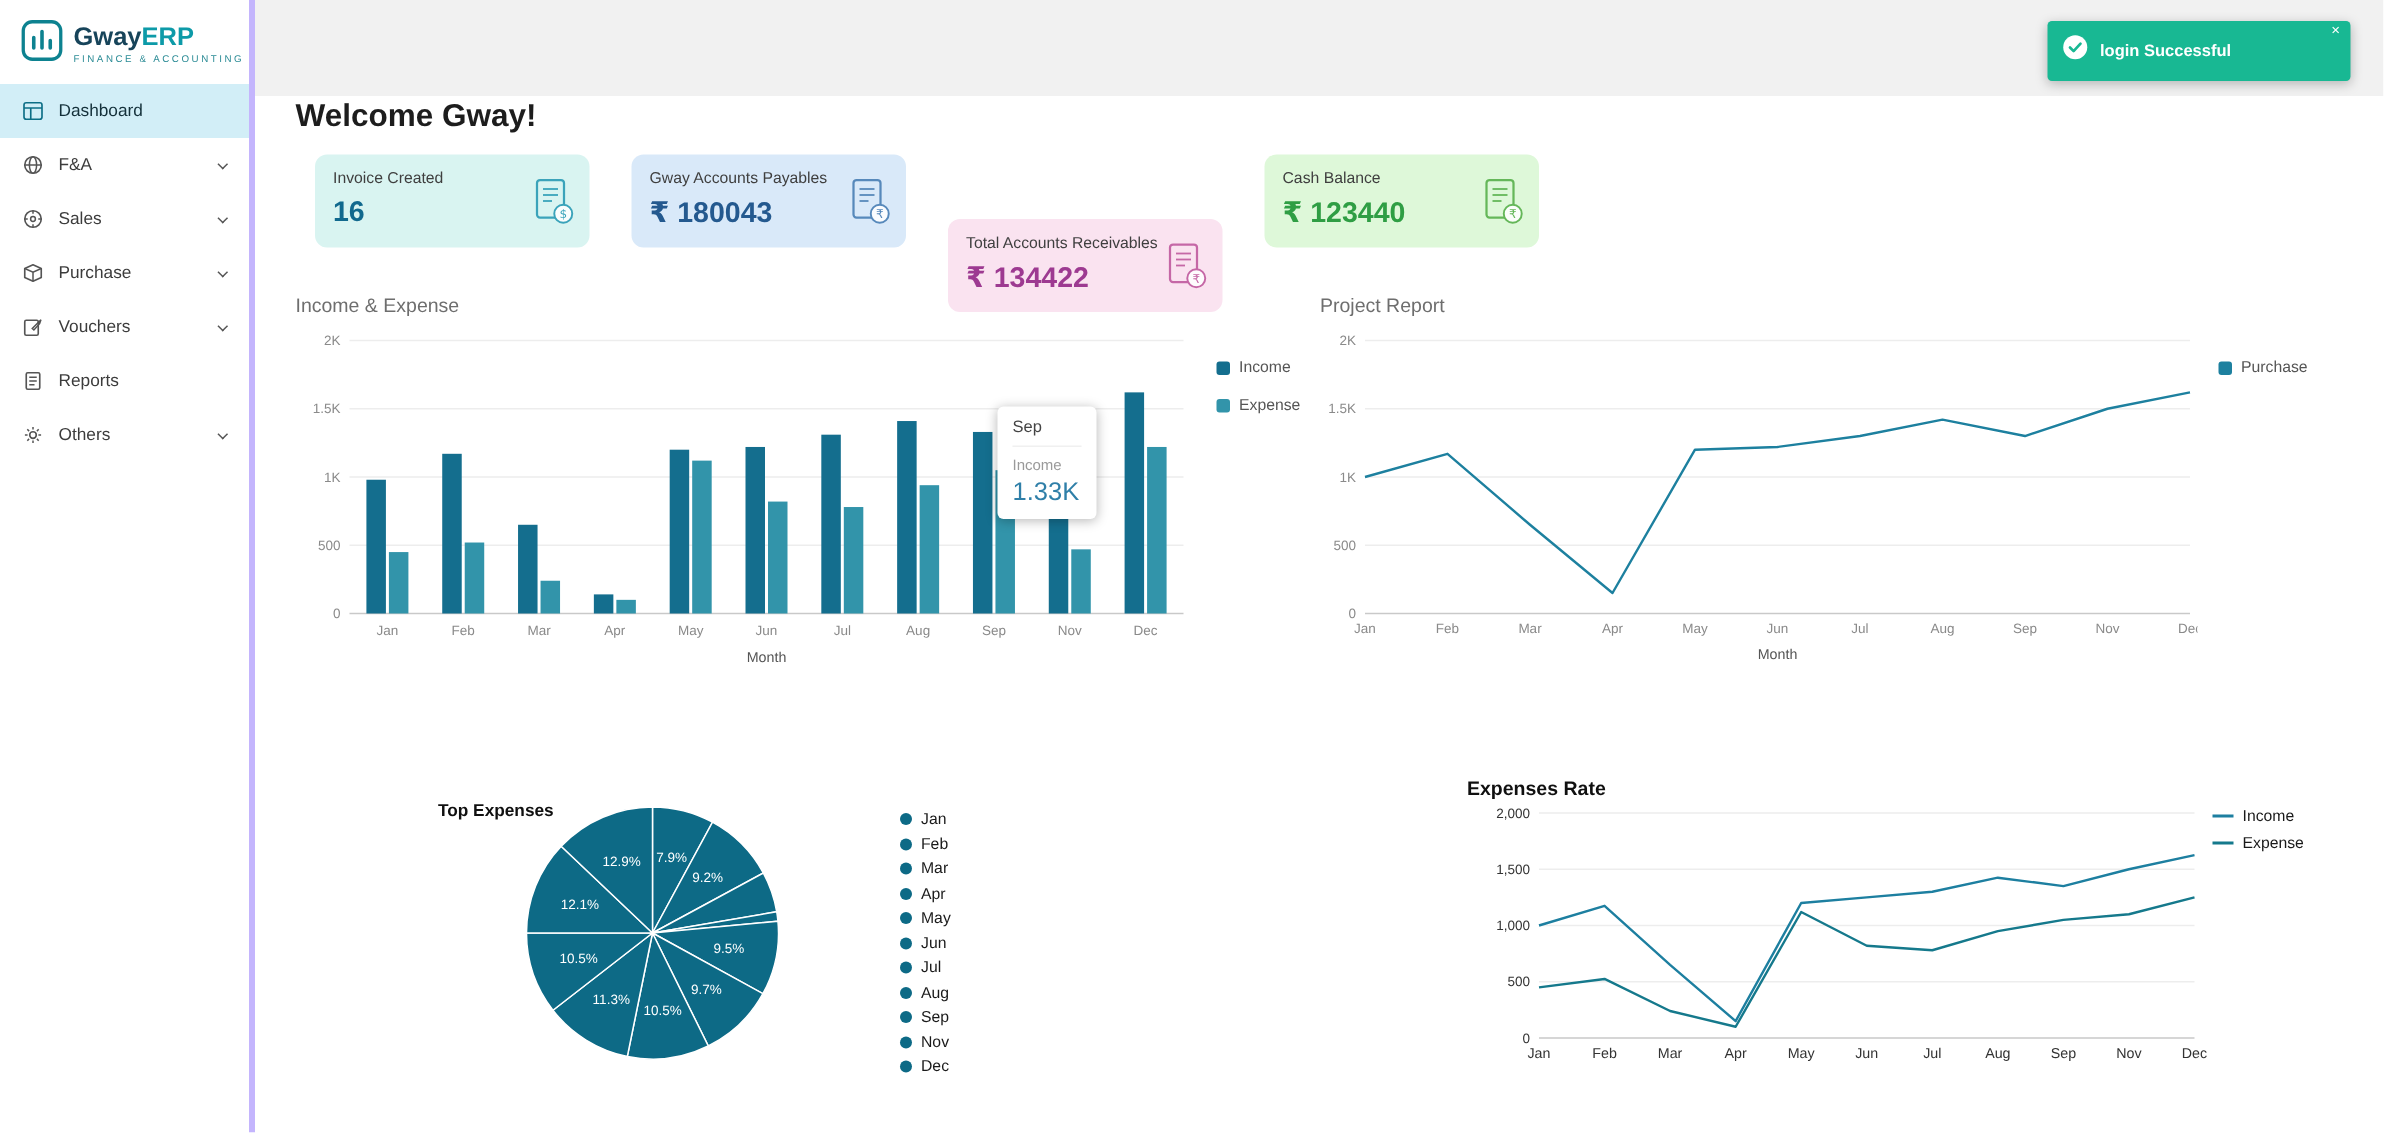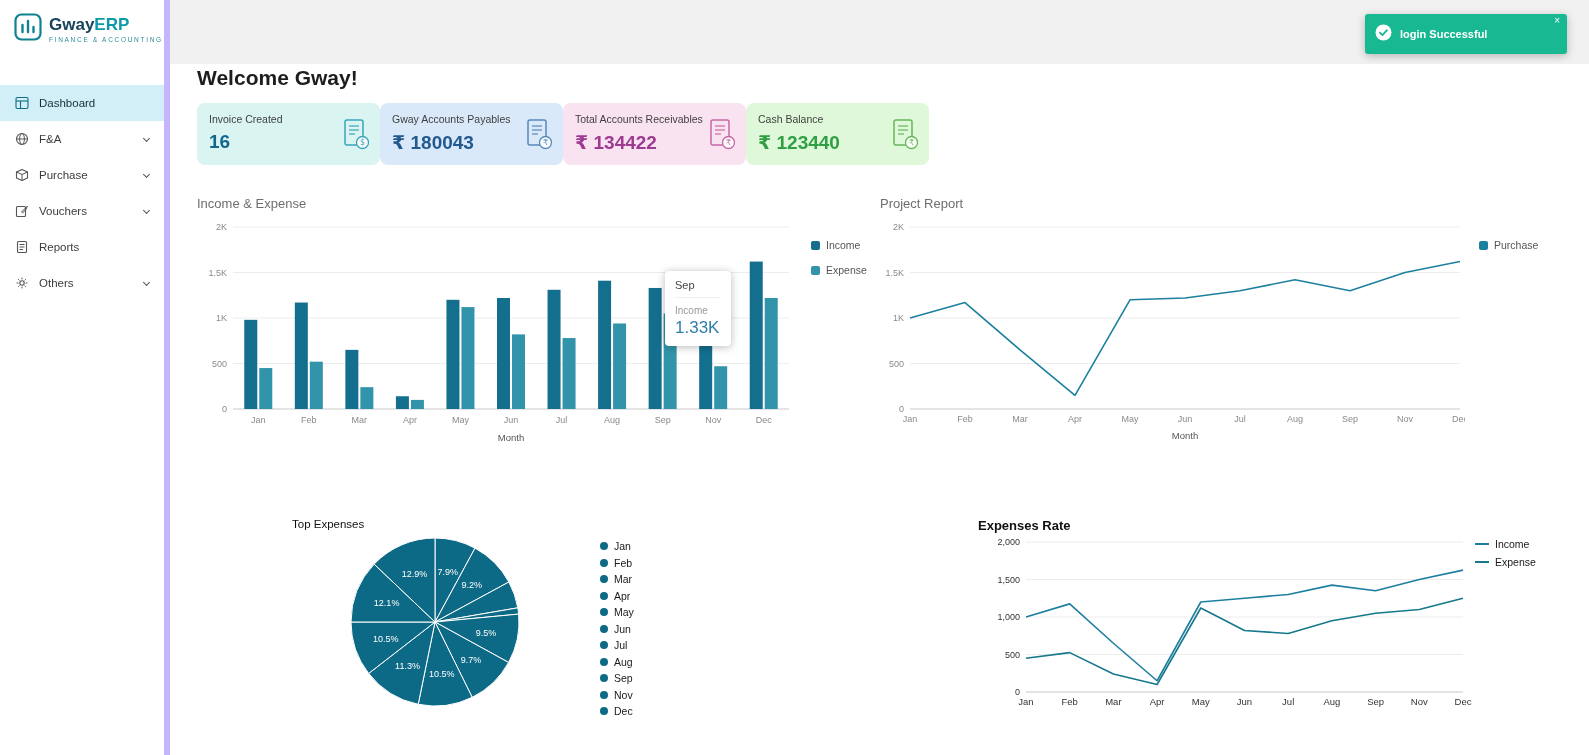--- a/index.html
+++ b/index.html
@@ -1,40 +1,40 @@
 <!DOCTYPE html>
 <html><head>
 <meta charset="utf-8">
 <style>
   *{box-sizing:border-box;margin:0;padding:0}
   html,body{width:1589px;height:755px}
   body{position:relative;font-family:"Liberation Sans","DejaVu Sans",sans-serif;background:#fff;overflow:hidden}
 
   
-  .sidebar{position:absolute;left:0;top:0;width:170px;height:755px;background:#fff;border-right:6px solid #c4b5fd;z-index:5}
+  .sidebar{position:absolute;left:0;top:0;width:170px;height:755px;background:#fff;border-right:4px solid #c4b5fd;z-index:5}
   .logo{display:flex;align-items:center;gap:7px;padding:13px 10px 8px 14px}
   .logo-word{font-size:17px;font-weight:bold;line-height:1}
   .lp{color:#17445a}.ls{color:#0d9aa8}
   .tagline{font-size:6.5px;letter-spacing:1.7px;color:#2c8c96;margin-top:3px;white-space:nowrap}
-  nav{margin-top:32px}
+  nav{margin-top:2px}
   .nav-item{display:flex;align-items:center;gap:10px;height:36px;padding:0 15px;font-size:11.5px;color:#3c3c3c;cursor:pointer}
   .nav-item .nav-icon{color:#555;display:flex;align-items:center}
   .nav-item.active{background:#d2eef7;color:#14303a}
   .nav-item.active .nav-icon{color:#0d6e86}
   .chev{width:5px;height:5px;border-right:1.4px solid #555;border-bottom:1.4px solid #555;transform:rotate(45deg);margin-left:auto;margin-top:-2px}
 
   
   .topbar{position:absolute;left:170px;top:0;right:0;height:64px;background:#f1f1f1}
   .toast{position:absolute;top:14px;right:22px;width:202px;height:40px;background:#18b893;border-radius:3px;display:flex;align-items:center;gap:8px;padding:0 10px;box-shadow:0 2px 8px rgba(0,0,0,.25);z-index:10;color:#fff}
   .toast-msg{font-size:11px;font-weight:bold}
   .toast-close{position:absolute;top:2px;right:7px;font-size:10px;cursor:pointer;line-height:1}
 
   
   .welcome{position:absolute;left:197px;top:66px;font-size:21px;font-weight:bold;color:#1d1d1d;z-index:6}
-  .cards{position:absolute;left:197px;top:103px;display:flex;gap:0;z-index:6}
+  .cards{position:absolute;left:210px;top:103px;display:flex;gap:28px;z-index:6}
   .card{width:183px;height:62px;border-radius:8px;padding:10px 12px;position:relative}
   .card-label{font-size:10.5px;color:#3f3f3f}
   .card-value{font-size:19px;font-weight:bold;margin-top:6px}
   .card-icon{position:absolute;right:9px;top:15px;opacity:.9}
 
   
   .row1{position:absolute;left:197px;top:196px;z-index:4}
   .chart-block{position:absolute;top:0}
   #barBlock{left:0;width:683px}
   #lineBlock{left:683px;width:677px}
@@ -48,21 +48,21 @@
   .sw-line{width:14px;height:2px;flex:none}
 
   
   .tooltip{position:absolute;left:468px;top:58px;width:66px;background:#fff;border-radius:4px;box-shadow:0 1px 8px rgba(0,0,0,.28);padding:8px 10px;z-index:3}
   .tt-cat{font-size:11px;color:#444;padding-bottom:6px;border-bottom:1px solid #f0f0f0;margin-bottom:7px}
   .tt-series{font-size:10px;color:#9a9a9a}
   .tt-value{font-size:17px;color:#2f7fa8;margin-top:2px}
 
   
   .row2{position:absolute;left:197px;top:512px;width:1380px;height:235px;z-index:4}
-  .pie-title{position:absolute;left:95px;top:6px;font-size:11.5px;font-weight:normal;color:#101010}
+  .pie-title{position:absolute;left:95px;top:23px;font-size:11.5px;font-weight:bold;color:#101010}
   #pieWrap{position:absolute;left:152px;top:24px}
   #pieLegend{position:absolute;left:403px;top:28px;display:flex;flex-direction:column;gap:4.5px}
   #pieLegend .legend-item{font-size:10.5px;color:#1a1a1a}
   .rate-block{position:absolute;left:781px;top:0;width:600px;height:230px}
   .rate-title{position:absolute;left:0;top:6px;font-size:13px;font-weight:bold;color:#101010}
   #rateWrap{position:absolute;left:0;top:18px}
   #rateLegend{position:absolute;left:497px;top:26px;display:flex;flex-direction:column;gap:6px}
   #rateLegend .legend-item{color:#1a1a1a;font-size:10.5px}
 </style>
 </head>
@@ -94,20 +94,31 @@
       </div>
       <div class="nav-item">
         <span class="nav-icon">
           <svg width="14" height="14" viewBox="0 0 14 14">
             <circle cx="7" cy="7" r="5.5" fill="none" stroke="currentColor" stroke-width="1.1"></circle>
             <ellipse cx="7" cy="7" rx="2.4" ry="5.5" fill="none" stroke="currentColor" stroke-width="1"></ellipse>
             <line x1="1.5" y1="7" x2="12.5" y2="7" stroke="currentColor" stroke-width="1"></line>
           </svg>
         </span>
         <span class="nav-label">F&amp;A</span>
+        <span class="chev"></span>
+      </div>
+      <div class="nav-item">
+        <span class="nav-icon">
+          <svg width="14" height="14" viewBox="0 0 14 14">
+            <circle cx="7" cy="7" r="5.5" fill="none" stroke="currentColor" stroke-width="1.1"></circle>
+            <circle cx="7" cy="7" r="1.6" fill="none" stroke="currentColor" stroke-width="1"></circle>
+            <path d="M7 1.5v2M7 10.5v2M1.5 7h2M10.5 7h2" stroke="currentColor" stroke-width="1"></path>
+          </svg>
+        </span>
+        <span class="nav-label">Sales</span>
         <span class="chev"></span>
       </div>
       <div class="nav-item">
         <span class="nav-icon">
           <svg width="14" height="14" viewBox="0 0 14 14">
             <path d="M7 1.5 12.5 4v6L7 12.5 1.5 10V4z" fill="none" stroke="currentColor" stroke-width="1.1" stroke-linejoin="round"></path>
             <path d="M1.5 4 7 6.5 12.5 4M7 6.5v6" fill="none" stroke="currentColor" stroke-width="1"></path>
           </svg>
         </span>
         <span class="nav-label">Purchase</span>
@@ -180,21 +191,21 @@
       <div class="card-value" style="color:#24598f">₹ 180043</div>
       <span class="card-icon"><svg width="30" height="33" viewBox="0 0 30 33">
           <rect x="4" y="2" width="18" height="25" rx="2" fill="none" stroke="#4a7fb5" stroke-width="1.5"></rect>
           <line x1="8" y1="8" x2="18" y2="8" stroke="#4a7fb5" stroke-width="1.2"></line>
           <line x1="8" y1="12" x2="18" y2="12" stroke="#4a7fb5" stroke-width="1.2"></line>
           <line x1="8" y1="16" x2="14" y2="16" stroke="#4a7fb5" stroke-width="1.2"></line>
           <circle cx="21.5" cy="24.5" r="6" fill="#fff" stroke="#4a7fb5" stroke-width="1.3"></circle>
           <text x="21.5" y="27.4" font-size="8" fill="#4a7fb5" text-anchor="middle" font-family="DejaVu Sans,sans-serif">₹</text>
         </svg></span>
     </div>
-    <div class="card" style="background: rgb(250, 227, 240);">
+    <div class="card" style="background: rgb(250, 227, 240); margin-top: 43px;">
       <div class="card-label">Total Accounts Receivables</div>
       <div class="card-value" style="color:#9d3a91">₹ 134422</div>
       <span class="card-icon"><svg width="30" height="33" viewBox="0 0 30 33">
           <rect x="4" y="2" width="18" height="25" rx="2" fill="none" stroke="#c05a9e" stroke-width="1.5"></rect>
           <line x1="8" y1="8" x2="18" y2="8" stroke="#c05a9e" stroke-width="1.2"></line>
           <line x1="8" y1="12" x2="18" y2="12" stroke="#c05a9e" stroke-width="1.2"></line>
           <line x1="8" y1="16" x2="14" y2="16" stroke="#c05a9e" stroke-width="1.2"></line>
           <circle cx="21.5" cy="24.5" r="6" fill="#fff" stroke="#c05a9e" stroke-width="1.3"></circle>
           <text x="21.5" y="27.4" font-size="8" fill="#c05a9e" text-anchor="middle" font-family="DejaVu Sans,sans-serif">₹</text>
         </svg></span>

